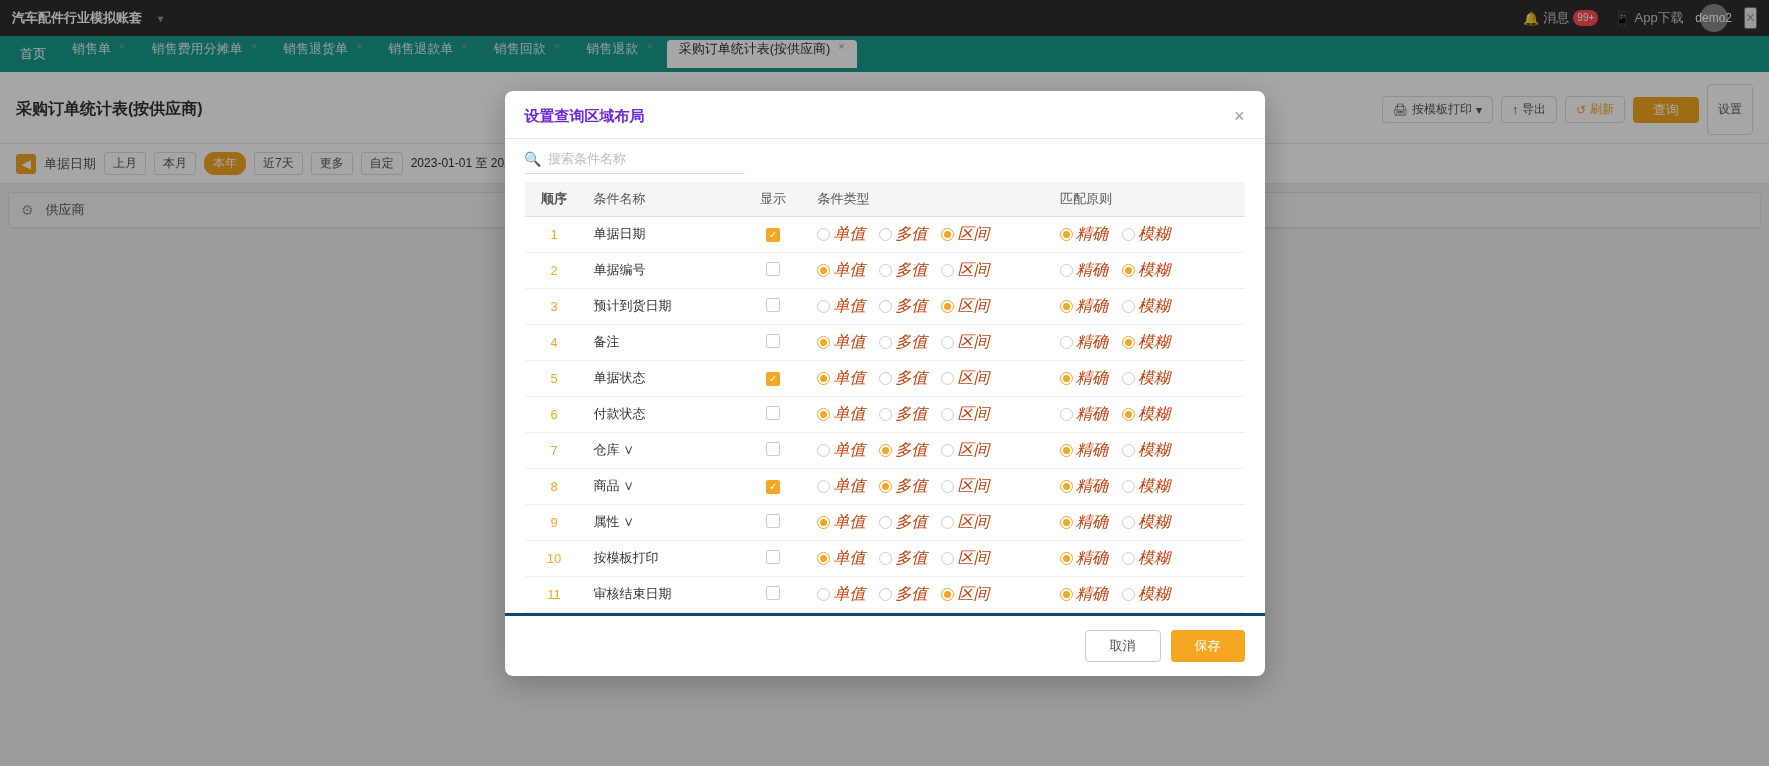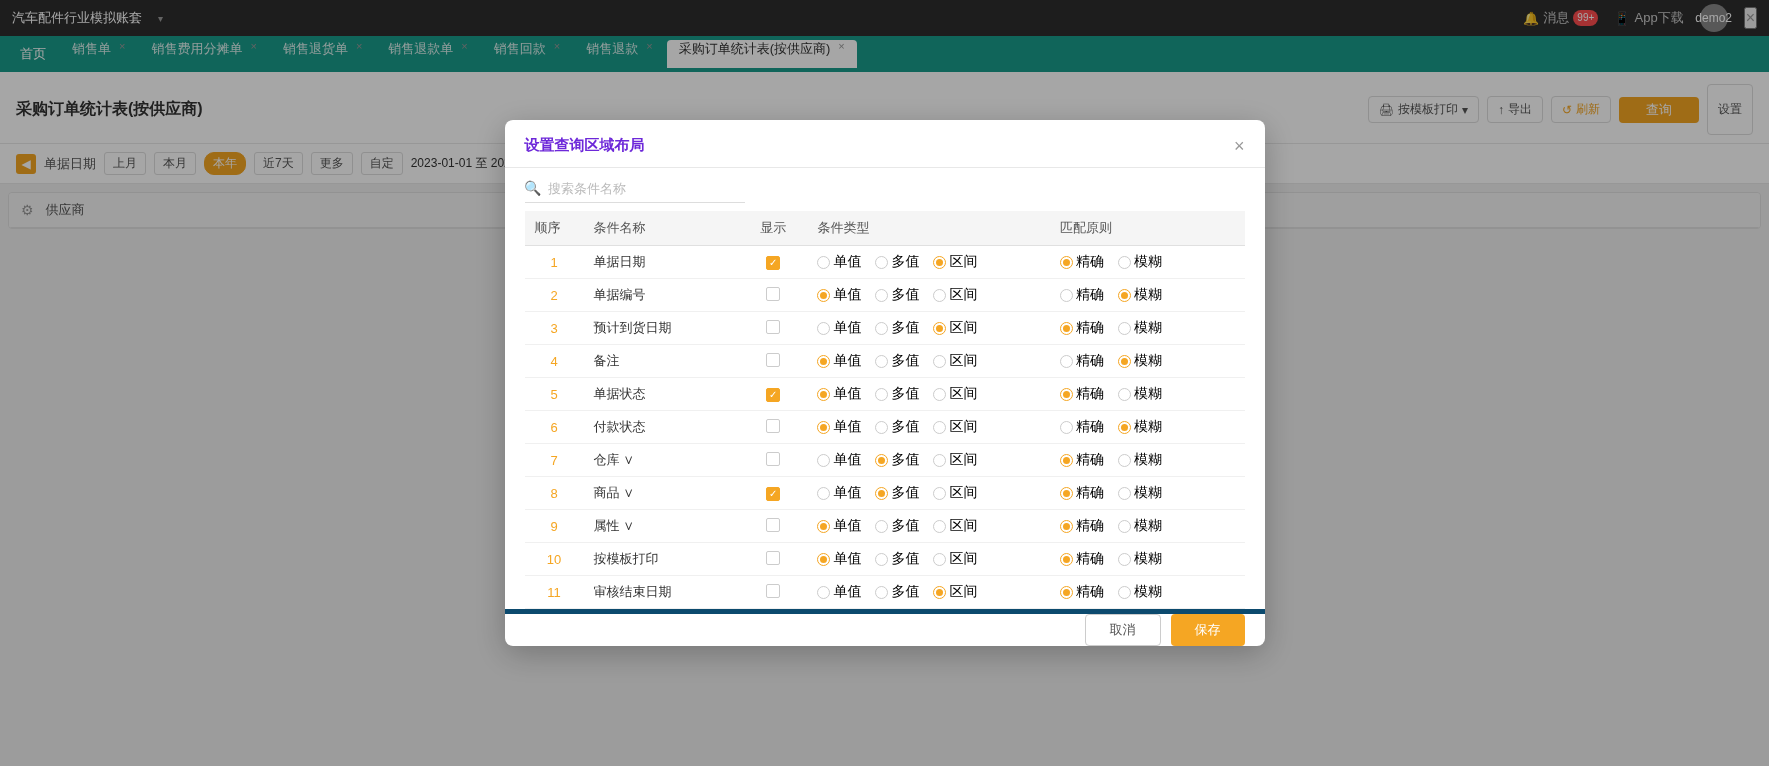--- a/index.html
+++ b/index.html
@@ -8,21 +8,21 @@
     
     .top-bar {
       background: #2d2d2d;
       height: 36px;
       display: flex;
       align-items: center;
       justify-content: space-between;
       padding: 0 12px;
       color: #ccc;
     }
-    .top-bar-left { display: flex; align-items: center; gap: 16px; font-size: 13px; }
+    .top-bar-left { display: flex; align-items: center; gap: 16px; font-size: 13px; font-weight: bold; }
     .top-bar-left .app-title { color: #fff; font-size: 13px; }
     .top-bar-left .arrow { font-size: 10px; color: #999; }
     .top-bar-right { display: flex; align-items: center; gap: 16px; font-size: 13px; }
     .top-bar-right .notification { display: flex; align-items: center; gap: 4px; }
     .top-bar-right .badge {
       background: #ff4d4f; color: #fff; border-radius: 10px;
       font-size: 10px; padding: 0 4px; line-height: 16px;
     }
     .top-bar-right .avatar {
       width: 28px; height: 28px; border-radius: 50%;
@@ -57,21 +57,21 @@
       border-bottom: 1px solid #e8e8e8;
       display: flex;
       align-items: center;
       justify-content: space-between;
     }
     .page-title { font-size: 16px; font-weight: bold; color: #333; }
     .page-actions { display: flex; gap: 8px; align-items: center; }
     .btn-print { background: #fff; border: 1px solid #ddd; border-radius: 4px; padding: 4px 10px; cursor: pointer; font-size: 12px; color: #555; display: flex; align-items: center; gap: 4px; }
     .btn-export { background: #fff; border: 1px solid #ddd; border-radius: 4px; padding: 4px 10px; cursor: pointer; font-size: 12px; color: #555; display: flex; align-items: center; gap: 4px; }
     .btn-refresh { background: #fff; border: 1px solid #ddd; border-radius: 4px; padding: 4px 10px; cursor: pointer; font-size: 12px; color: #f5a623; display: flex; align-items: center; gap: 4px; }
-    .btn-query { background: #f5a623; border: none; border-radius: 4px; padding: 4px 27px; cursor: pointer; font-size: 13px; color: #fff; }
+    .btn-query { background: #f5a623; border: none; border-radius: 4px; padding: 4px 20px; cursor: pointer; font-size: 13px; color: #fff; }
     .btn-settings { background: #fff; border: 1px solid #ddd; border-radius: 4px; padding: 16px 10px; cursor: pointer; font-size: 12px; color: #555; }
 
     
     .filter-bar {
       background: #fff;
       padding: 8px 16px;
       display: flex;
       align-items: center;
       gap: 8px;
       border-bottom: 1px solid #e8e8e8;
@@ -197,21 +197,21 @@
     }
     .modal-table thead th {
       background: #f5f5f5;
       padding: 8px 10px;
       text-align: left;
       font-size: 13px;
       color: #555;
       border-bottom: 1px solid #e0e0e0;
       font-weight: 500;
     }
-    .modal-table thead th:first-child { width: 60px; text-align: left; }
+    .modal-table thead th:first-child { width: 60px; text-align: center; font-weight: bold; }
     .modal-table thead th:nth-child(2) { width: 160px; }
     .modal-table thead th:nth-child(3) { width: 70px; text-align: center; }
     .modal-table thead th:nth-child(4) { width: 250px; }
     .modal-table thead th:nth-child(5) { width: 200px; }
 
     .modal-table tbody tr { border-bottom: 1px solid #f0f0f0; }
     .modal-table tbody td {
       padding: 7px 10px;
       font-size: 13px;
       color: #333;
@@ -232,31 +232,31 @@
     .radio-item { display: flex; align-items: center; gap: 3px; cursor: pointer; }
     .radio-circle {
       width: 13px; height: 13px; border-radius: 50%; border: 1.5px solid #ccc;
       display: inline-flex; align-items: center; justify-content: center;
       background: #fff;
     }
     .radio-circle.checked { border-color: #f5a623; }
     .radio-circle.checked::after {
       content: ''; width: 7px; height: 7px; border-radius: 50%; background: #f5a623;
     }
-    .radio-label { font-size: 14px; color: #000000; }
+    .radio-label { font-size: 16px; color: #c2410c; font-style: italic; }
 
     
     .modal-table::-webkit-scrollbar { width: 6px; }
     .modal-table::-webkit-scrollbar-track { background: #f5f5f5; }
     .modal-table::-webkit-scrollbar-thumb { background: #ccc; border-radius: 3px; }
 
     
     .modal-footer {
-      padding: 0 20px;
-      border-top: 5px solid #0c4a6e;
+      padding: 14px 20px;
+      border-top: 3px solid #0c4a6e;
       display: flex;
       justify-content: flex-end;
       gap: 10px;
     }
     .btn-cancel {
       background: #fff; border: 1px solid #ccc; border-radius: 4px;
       padding: 6px 24px; font-size: 13px; color: #555; cursor: pointer;
     }
     .btn-save {
       background: #f5a623; border: none; border-radius: 4px;

